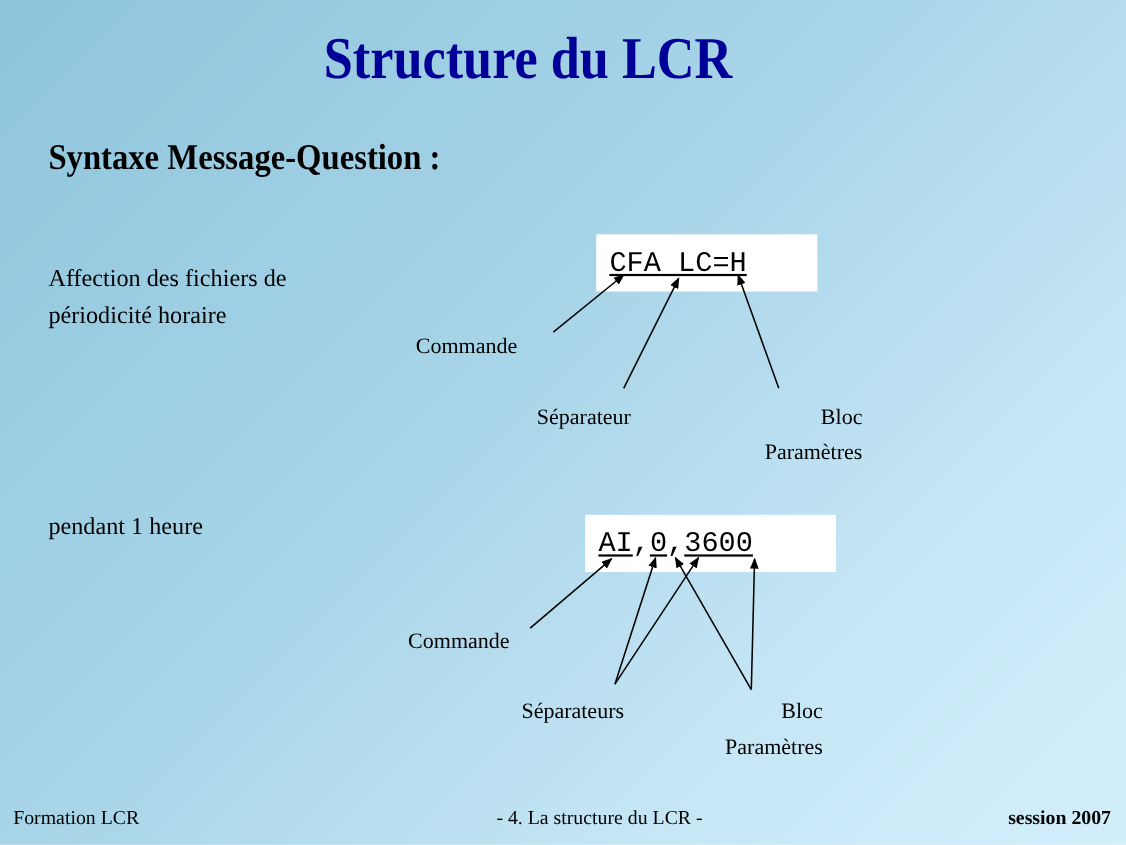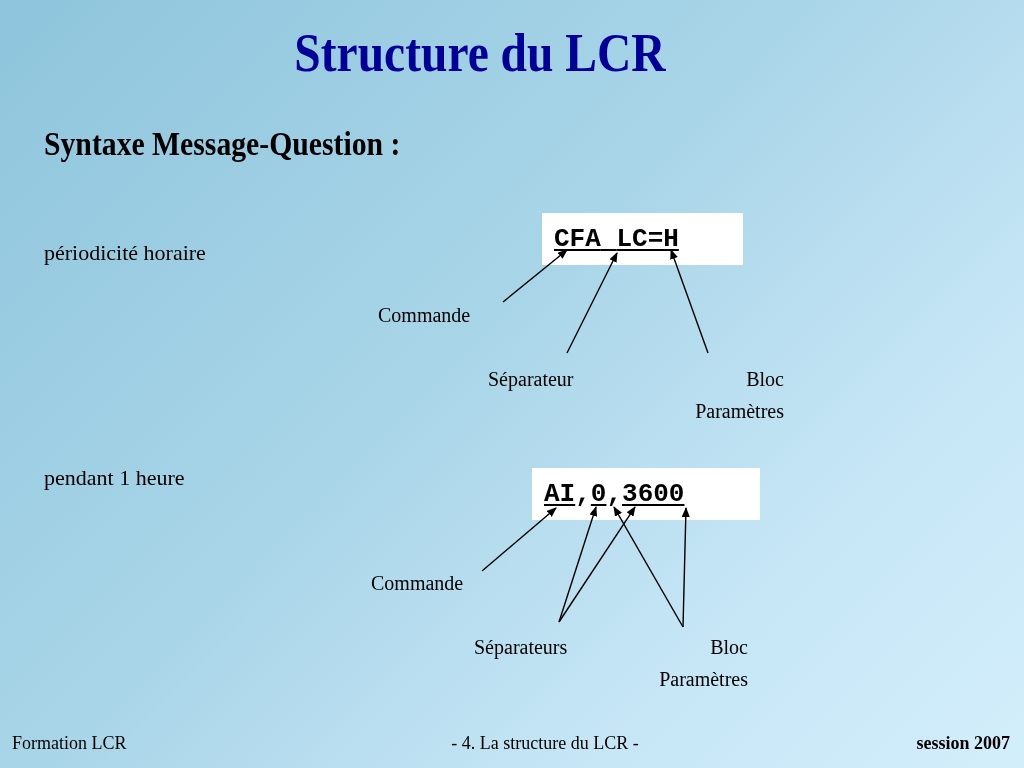--- a/index.html
+++ b/index.html
@@ -15,34 +15,35 @@
     font-size:54px; font-weight:bold; color:#000099;
     transform: scaleX(0.88); transform-origin: 480px 0;
   }
   .subtitle {
     left:44px; top:126px; font-size:33px; font-weight:bold;
     transform: scaleX(0.9); transform-origin: 0 0;
   }
   .desc { font-size:22px; line-height:34px; }
   .codebox {
     background:#fff; font-family:"Liberation Mono","DejaVu Sans Mono",monospace;
-    font-size:26px; font-weight:bold; line-height:32px; padding:10px 12px; box-sizing:border-box;
+    font-size:26px; font-weight:normal; line-height:32px; padding:10px 12px; box-sizing:border-box;
   }
   .codebox u { text-decoration:underline; text-underline-offset:3px; }
   .label { font-size:20px; text-align:right; line-height:32px; }
   .footer { font-size:18px; top:733px; }
   svg.arrows { position:absolute; left:0; top:0; pointer-events:none; }
 </style>
 </head>
 <body>
 
 <div class="abs title">Structure du LCR</div>
 <div class="abs subtitle">Syntaxe Message-Question :</div>
 
 <div class="abs desc" style="left:44px; top:236px;">
+  <div>Affection des fichiers de</div>
   <div>périodicité horaire</div>
 </div>
 <div class="abs codebox" style="left:542px; top:213px; width:201px; height:52px;">
   <u>CFA</u><u style="white-space:pre;"> </u><u>LC=H</u>
 </div>
 <div class="abs label" style="left:378px; top:299px;">Commande</div>
 <div class="abs label" style="left:488px; top:363px;">Séparateur</div>
 <div class="abs label" style="left:660px; top:363px; width:124px;">
   <div>Bloc</div>
   <div>Paramètres</div>

